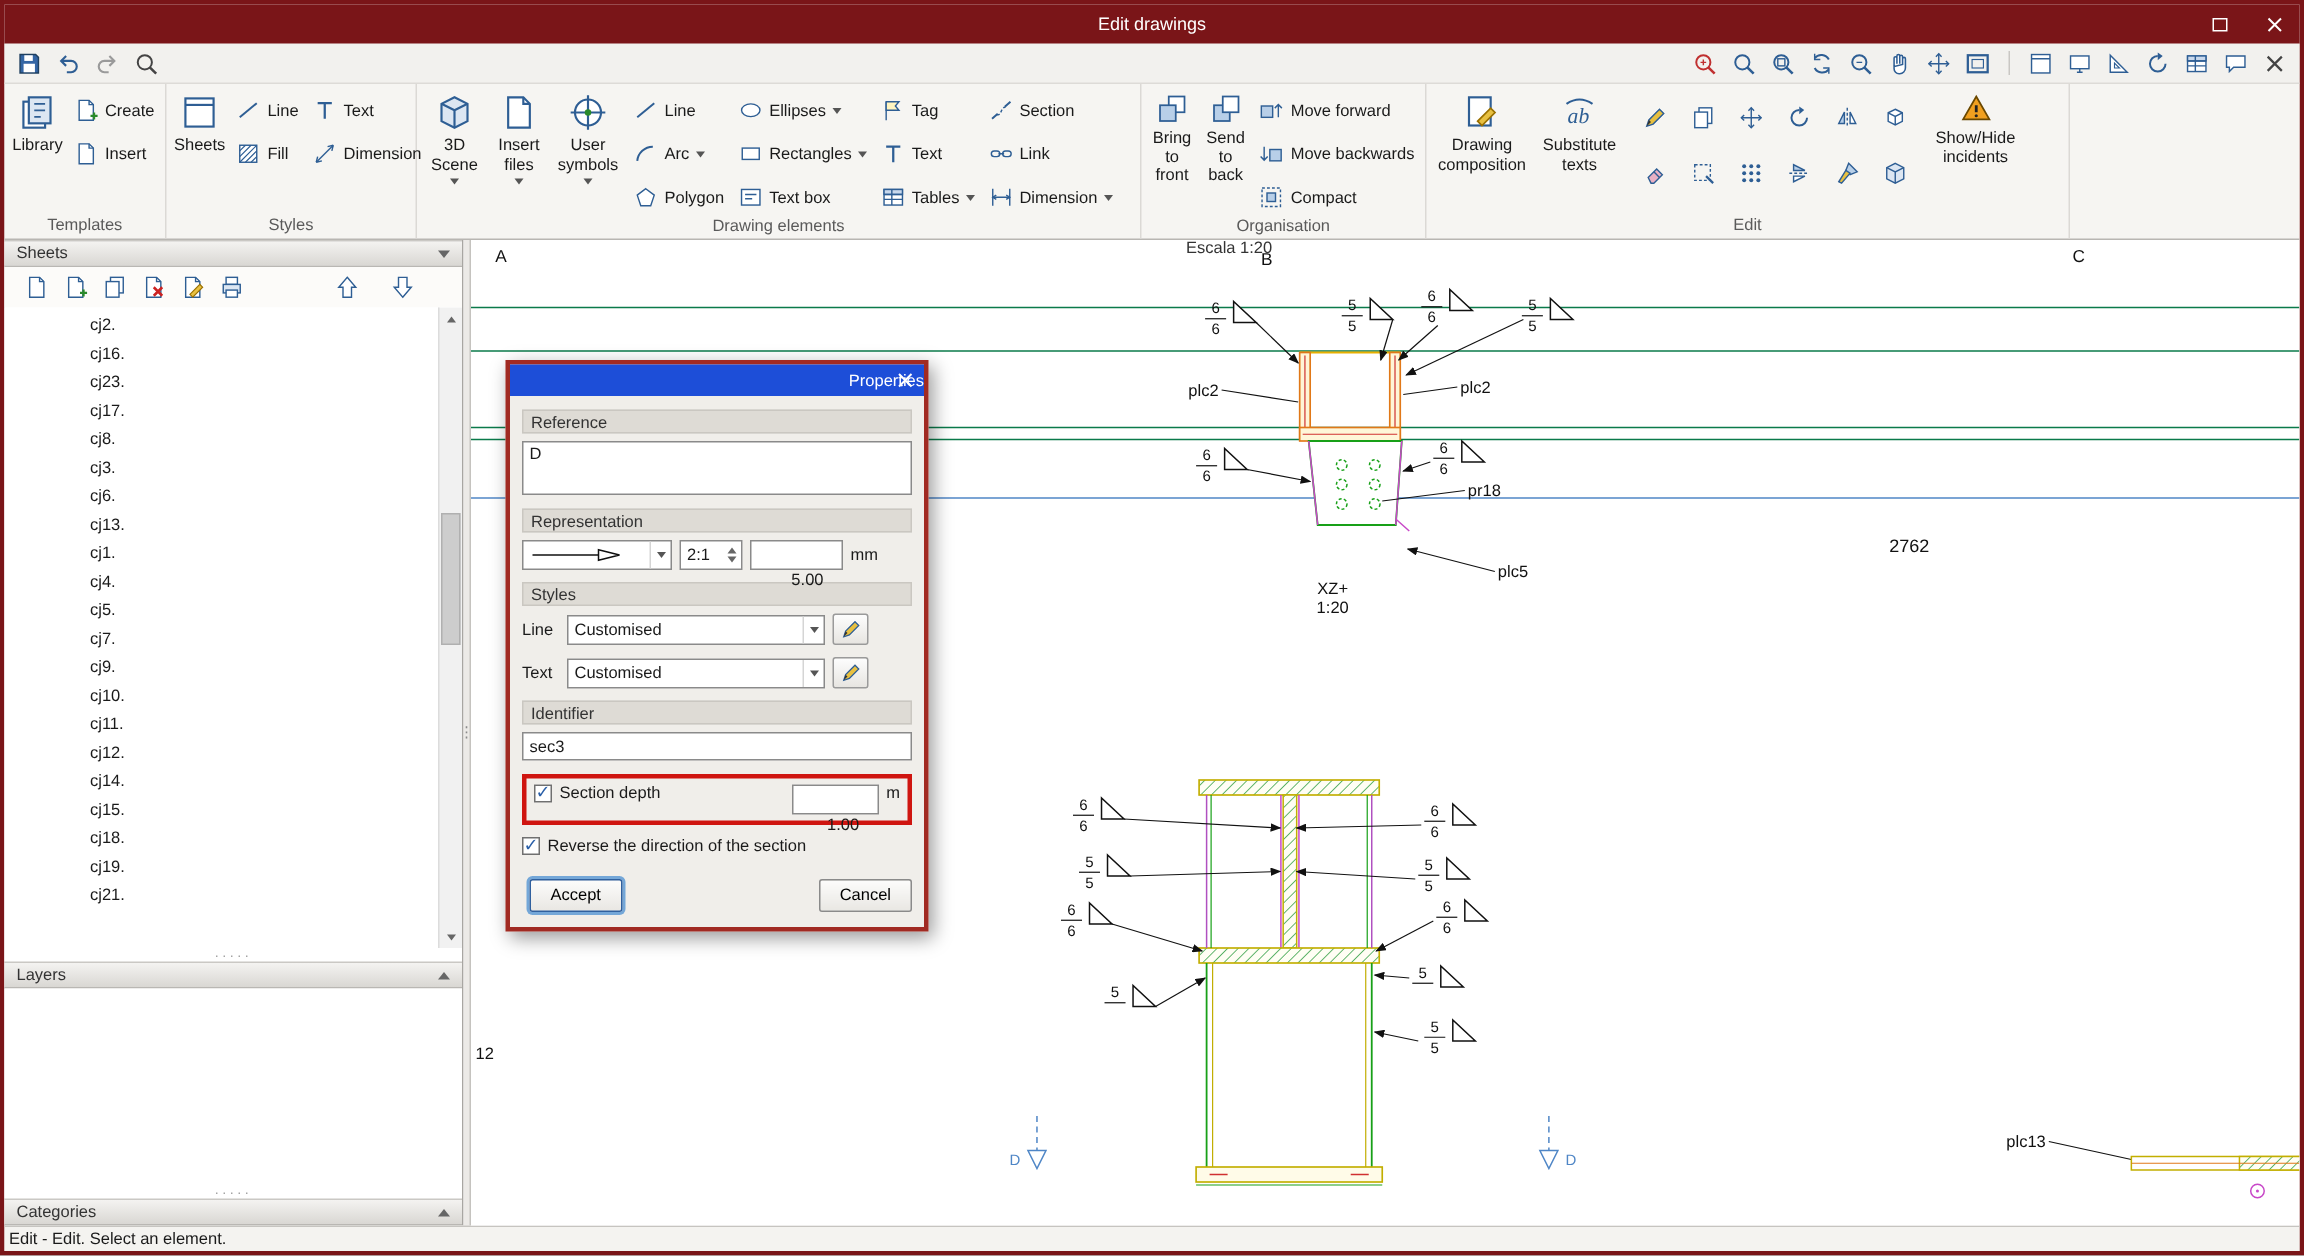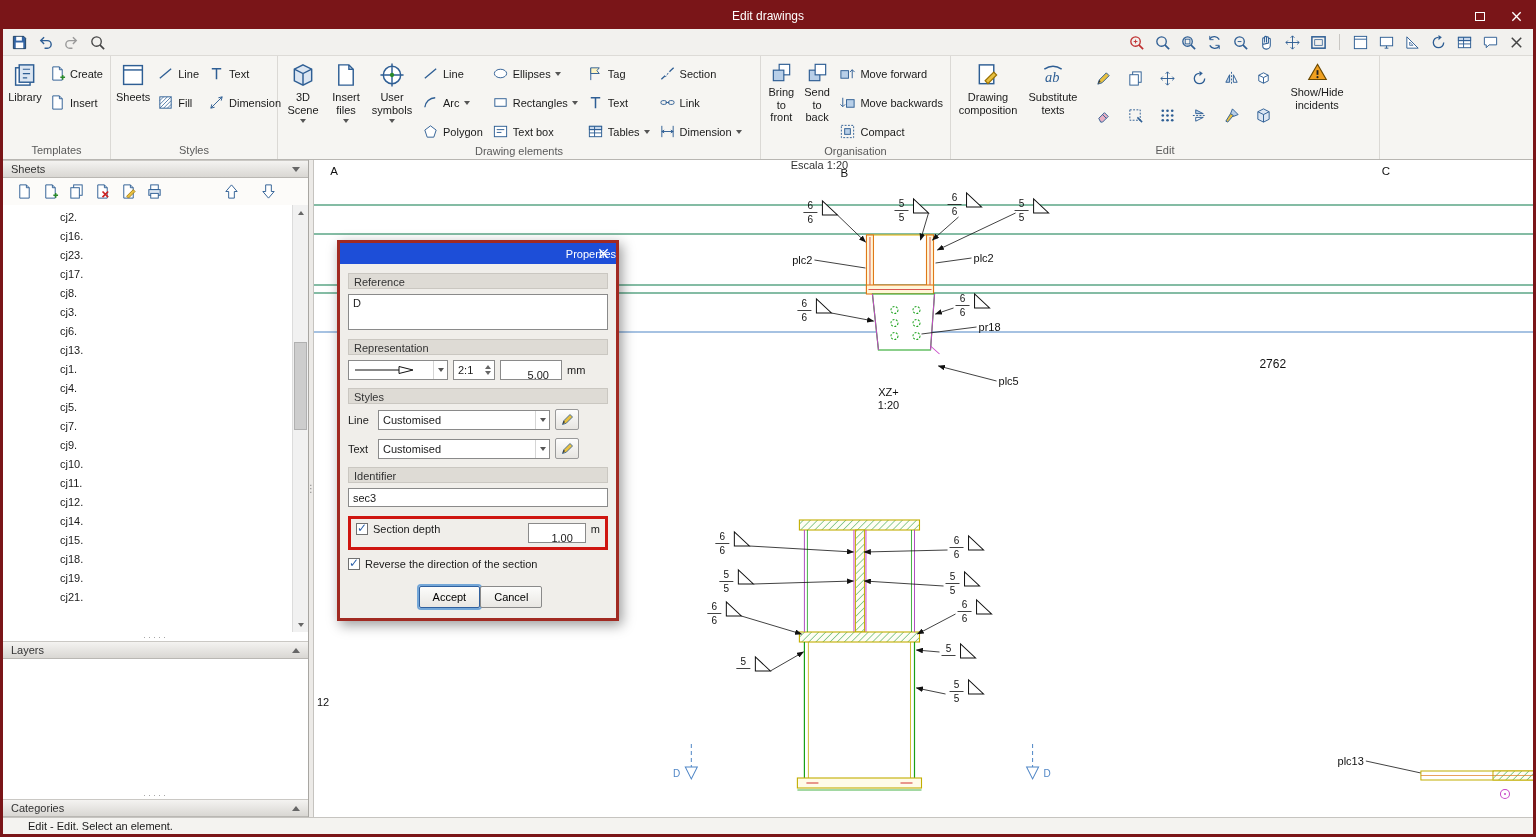--- a/index.html
+++ b/index.html
@@ -46,48 +46,48 @@
 .sheetlist{flex:1;list-style:none;overflow:hidden;padding-top:3px}
 .sheetlist li{height:19px;line-height:19px;padding-left:57px}
 .sheetlist li.sel{background:#cfe6fb}
 .vscroll{width:16px;background:#f1f1f1;border-left:1px solid #dcdcdc;display:flex;flex-direction:column;flex:0 0 auto}
 .sbtn{height:15px;display:flex;align-items:center;justify-content:center}
 .strack{flex:1;position:relative}
 .sthumb{position:absolute;left:1px;right:1px;top:122px;height:88px;background:#cdcdcd;border:1px solid #b0b0b0}
 .grip{height:9px;display:flex;align-items:center;justify-content:center;color:#9a9a9a;background:#fff;flex:0 0 auto;font-size:9px;letter-spacing:2px}
 .grip::after{content:"·····"}
 .emptyarea{height:131px;background:#fff;flex:0 0 auto}
-.statusbar{height:17px;background:#f4f3f0;border-top:1px solid #c6c4c0;display:flex;align-items:center;padding:0 25px;flex:0 0 auto}
+.statusbar{height:17px;background:#f4f3f0;border-top:1px solid #c6c4c0;display:flex;align-items:center;padding:0 3px;flex:0 0 auto}
 .splitter{width:5px;background:#eceae7;border-right:1px solid #c5c3bf;display:flex;align-items:center;justify-content:center;color:#8a8a8a;flex:0 0 auto}
 .splitter::after{content:"⋮";font-size:10px}
 .canvaswrap{flex:1;position:relative;background:#fff;overflow:hidden}
 .canvas-svg{position:absolute;inset:0;width:100%;height:100%}
 
 .dialog{position:absolute;left:23px;top:80px;width:282px;background:#f0eeea;border:3px solid #a12a22;box-shadow:3px 4px 12px rgba(0,0,0,.4);z-index:5}
 .dlgtitle{height:21px;background:#1d4ed8;color:#fff;display:flex;align-items:center;justify-content:flex-end;position:relative}
 .dlgx{position:absolute;right:4px;top:2px;width:17px;height:17px;display:flex;align-items:center;justify-content:center}
 .dlgbody{padding:9px 8px 10px}
 .sect{height:16px;line-height:16px;background:#dedbd5;border:1px solid #cac7c1;padding:0 5px;color:#333;margin-bottom:5px}
 .tinput{background:#fff;border:1px solid #8a8a8a;padding:2px 4px;margin-bottom:9px}
 .tinput.tall{height:36px}
 .tinput.short{height:19px;line-height:14px}
 .drow{display:flex;align-items:center;gap:5px;margin-bottom:8px}
 .combo{height:20px;background:#fff;border:1px solid #8a8a8a;display:flex;align-items:center;padding:0 0 0 4px}
 .combo .dd{margin-left:auto;width:14px;height:100%;display:flex;align-items:center;justify-content:center;border-left:1px solid #d5d5d5}
 .combo.wide{width:172px}
 .spinbox{width:42px;height:20px;background:#fff;border:1px solid #8a8a8a;display:flex;align-items:center;padding-left:4px}
 .spinarrows{margin-left:auto;display:flex;flex-direction:column;gap:2px;padding-right:3px}
-.ninput{height:20px;background:#fff;border:1px solid #8a8a8a;text-align:right;padding:5px 12px 0 4px;line-height:18px}
+.ninput{height:20px;background:#fff;border:1px solid #8a8a8a;text-align:right;padding:17px 12px 0 4px;line-height:18px}
 .slabel{width:25px}
 .editbtn{width:24px;height:21px;border:1px solid #9a9a9a;background:linear-gradient(#fdfdfd,#e7e5e1);display:flex;align-items:center;justify-content:center;border-radius:2px}
 .hlbox{border:3px solid #cf1510;display:flex;align-items:flex-start;gap:5px;padding:4px 5px;margin:3px 0 8px}
 .cb{width:12px;height:12px;background:#fff;border:1px solid #707070;position:relative;flex:0 0 auto}
 .cb::after{content:"✓";position:absolute;left:0;top:-3px;font-size:12px;color:#2a5fa8;font-weight:bold}
 .hlbox .ninput{margin-left:auto;width:58px}
-.btnrow{display:flex;justify-content:center;margin-top:16px}
+.btnrow{display:flex;justify-content:space-between;margin-top:16px}
 .btn{height:22px;padding:0 13px;border:1px solid #8a8a8a;background:linear-gradient(#fcfcfb,#e9e7e3);font-size:11px;border-radius:2px;font-family:inherit}
 .btn.accept{border-color:#30609e;box-shadow:0 0 0 2px #74a7d8;margin-left:5px}
 </style>
 </head>
 <body>
 
 <svg width="0" height="0" style="position:absolute">
 <defs>
 <symbol id="i-page" viewBox="0 0 18 18">
         <path d="M4 2h7l3 3v11H4z" fill="#fff" stroke="currentColor"></path>

